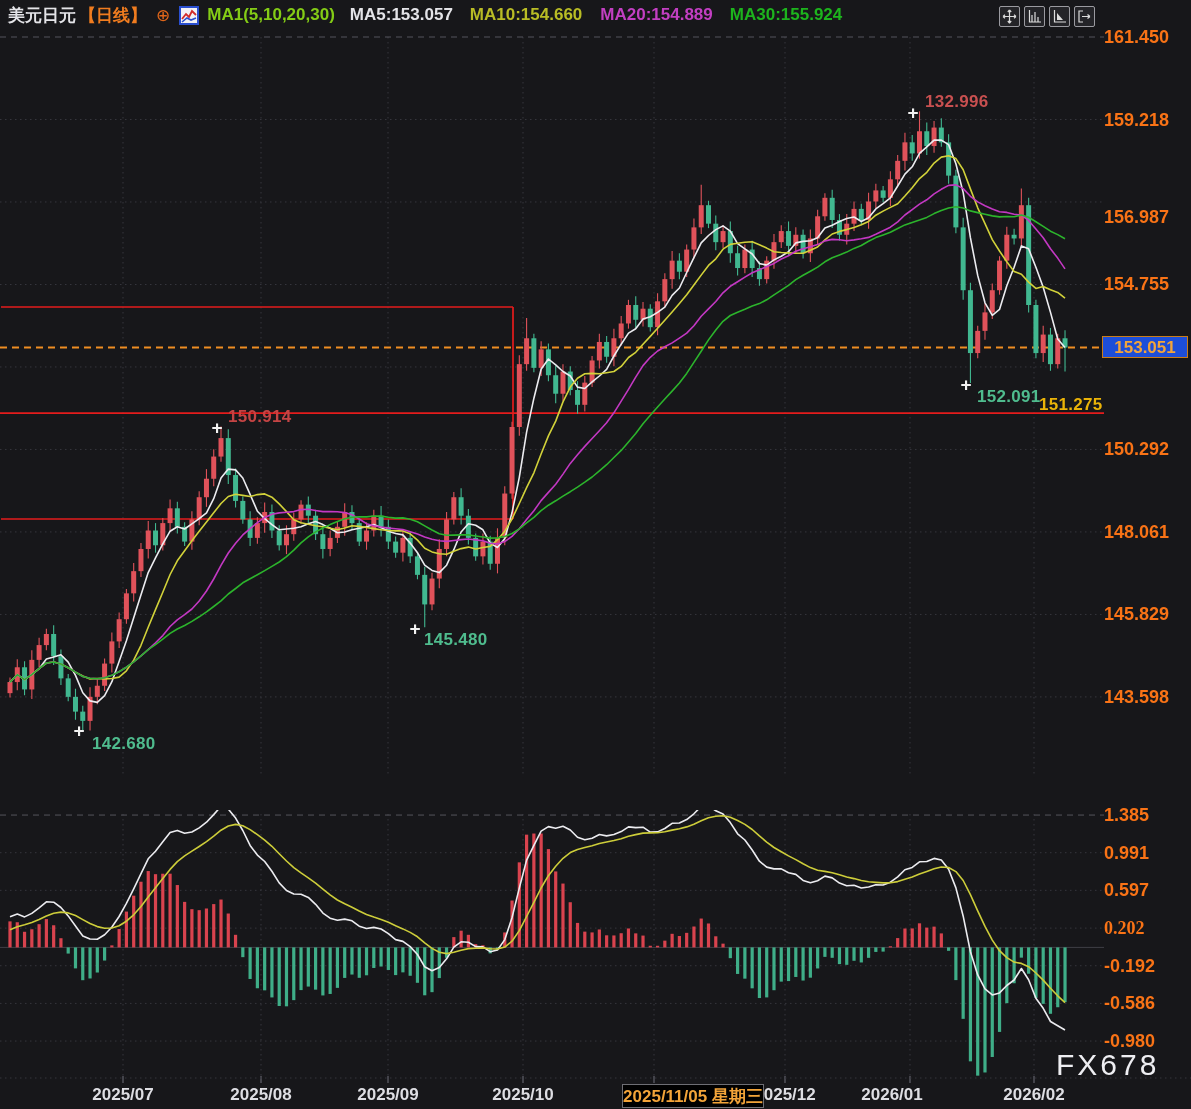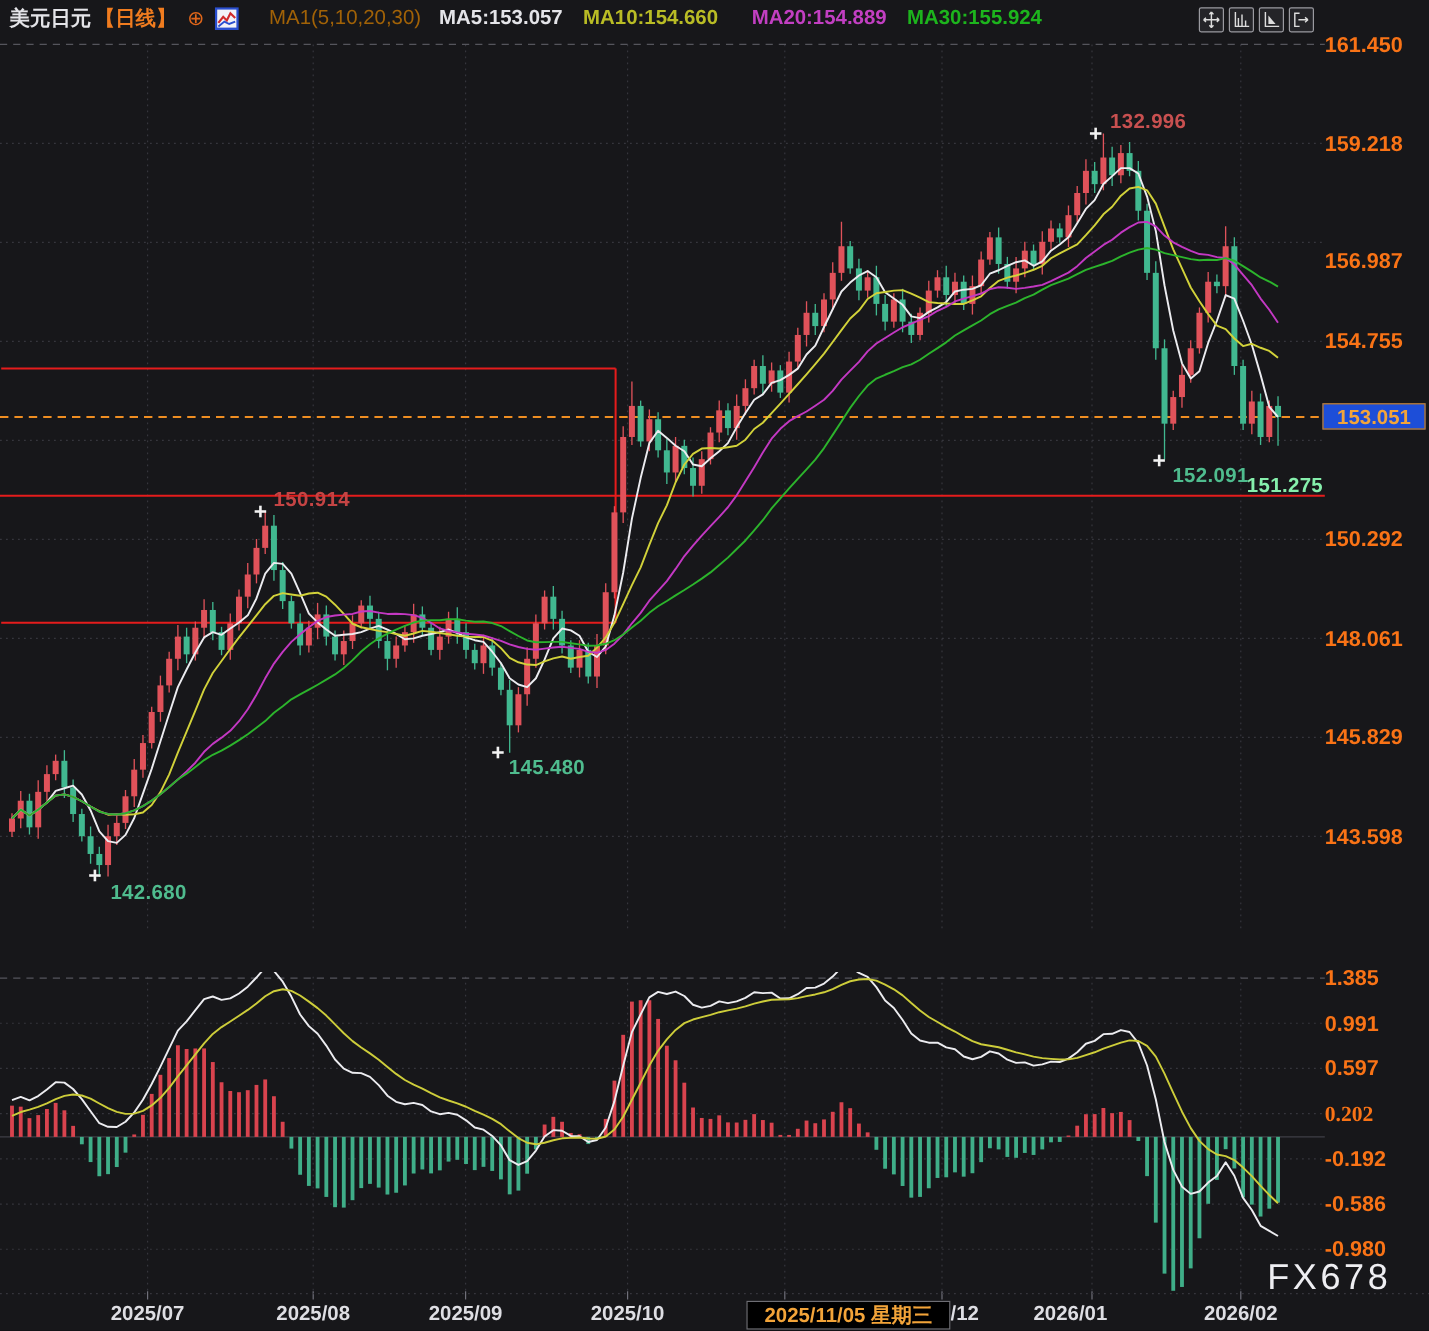--- a/index.html
+++ b/index.html
@@ -5,42 +5,42 @@
   html,body{margin:0;padding:0;background:#121215;}
   #app{position:relative;width:1191px;height:1109px;background:#17171a;overflow:hidden;
        font-family:"Liberation Sans",sans-serif;-webkit-font-smoothing:antialiased;}
   #chart-svg{position:absolute;left:0;top:0;}
   
   #header{position:absolute;left:0;top:0;width:1191px;height:30px;display:flex;align-items:center;}
   #header .sym{margin-left:8px;font-size:17px;font-weight:bold;color:#e4e4e8;}
   #header .period{margin-left:3px;font-size:17px;font-weight:bold;color:#f07c1f;}
   #header .plus{margin-left:9px;font-size:17px;color:#e0661a;line-height:1;}
   #header .cicon{margin-left:9px;display:inline-block;line-height:0;}
-  #header .ma1{margin-left:25px;font-size:17px;font-weight:normal;color:#a16207;}
+  #header .ma1{margin-left:8px;font-size:17px;font-weight:bold;color:#84cc16;}
   #header .ma5{margin-left:15px;font-size:17px;font-weight:bold;color:#e4e4e8;}
   #header .ma10{margin-left:17px;font-size:17px;font-weight:bold;color:#b9bc25;}
-  #header .ma20{margin-left:28px;font-size:17px;font-weight:bold;color:#c23fc2;}
+  #header .ma20{margin-left:18px;font-size:17px;font-weight:bold;color:#c23fc2;}
   #header .ma30{margin-left:17px;font-size:17px;font-weight:bold;color:#1db41d;}
   #toolbar{position:absolute;right:96px;top:6px;display:flex;gap:4px;}
   .tbtn{width:21px;height:21px;background:#242428;border:1px solid #9a9aa0;border-radius:2px;
         display:flex;align-items:center;justify-content:center;box-sizing:border-box;cursor:pointer;}
   
   .ylab{position:absolute;left:1104px;width:82px;text-align:left;font-size:18px;font-weight:bold;color:#f97316;}
   .xlab{position:absolute;width:96px;text-align:center;top:1085px;font-size:17px;font-weight:bold;color:#dedee3;}
   .ann{position:absolute;font-size:17px;font-weight:bold;letter-spacing:.3px;}
   .cross{position:absolute;color:#f2f2f2;font-size:19px;font-weight:bold;transform:translate(-50%,-54%);line-height:1;}
   #macd-legend{position:absolute;left:0;top:784px;display:flex;align-items:center;font-size:17px;font-weight:bold;}
   #macd-legend .t{margin-left:8px;color:#d7dbe6;}
   #macd-legend .diff{margin-left:13px;color:#d7dbe6;}
   #macd-legend .dea{margin-left:24px;color:#cdcd3a;}
   #macd-legend .macd{margin-left:23px;color:#c338c3;}
   #price-box{position:absolute;left:1102px;top:336px;width:86px;height:22px;line-height:22px;
              background:#1d4ed8;border:1px solid #c97d18;color:#f3a439;font-size:17px;font-weight:bold;
              text-align:center;box-sizing:border-box;}
-  #date-tooltip{position:absolute;left:622px;top:1084px;width:170px;height:24px;line-height:24px;
+  #date-tooltip{position:absolute;left:622px;top:1084px;width:142px;height:24px;line-height:24px;
                 background:#000;border:1px solid #6e6e74;color:#f3a439;font-size:17px;font-weight:bold;
                 text-align:center;box-sizing:border-box;z-index:5;}
   #watermark{position:absolute;left:1056px;top:1048px;font-size:30px;color:#eeeef2;letter-spacing:3px;
              font-weight:500;z-index:4;}
 </style>
 </head>
 <body>
 
 <div id="app">
 
@@ -620,21 +620,21 @@
       <div class="xlab" style="left: 340px;">2025/09</div>
       <div class="xlab" style="left: 475px;">2025/10</div>
       <div class="xlab" style="left: 606px;">2025/11</div>
       <div class="xlab" style="left: 737px;">2025/12</div>
       <div class="xlab" style="left: 844px;">2026/01</div>
       <div class="xlab" style="left: 986px;">2026/02</div>
       <div class="ann" style="left: 925px; top: 92px; color: rgb(200, 80, 80);">132.996</div>
       <div class="cross" style="left: 913px; top: 113px;">+</div>
       <div class="ann" style="left: 977px; top: 387px; color: rgb(79, 188, 142);">152.091</div>
       <div class="cross" style="left: 966px; top: 385px;">+</div>
-      <div class="ann" style="left: 1039px; top: 395px; color: #86efac;">151.275</div>
+      <div class="ann" style="left: 1039px; top: 395px; color: #eab308;">151.275</div>
       <div class="ann" style="left: 228px; top: 407px; color: rgb(196, 68, 68);">150.914</div>
       <div class="cross" style="left: 217px; top: 428px;">+</div>
       <div class="ann" style="left: 424px; top: 630px; color: rgb(79, 188, 142);">145.480</div>
       <div class="cross" style="left: 415px; top: 629px;">+</div>
       <div class="ann" style="left: 92px; top: 734px; color: rgb(79, 188, 142);">142.680</div>
       <div class="cross" style="left: 79px; top: 731px;">+</div>
     </div>
 </div>
 
 </body></html>

